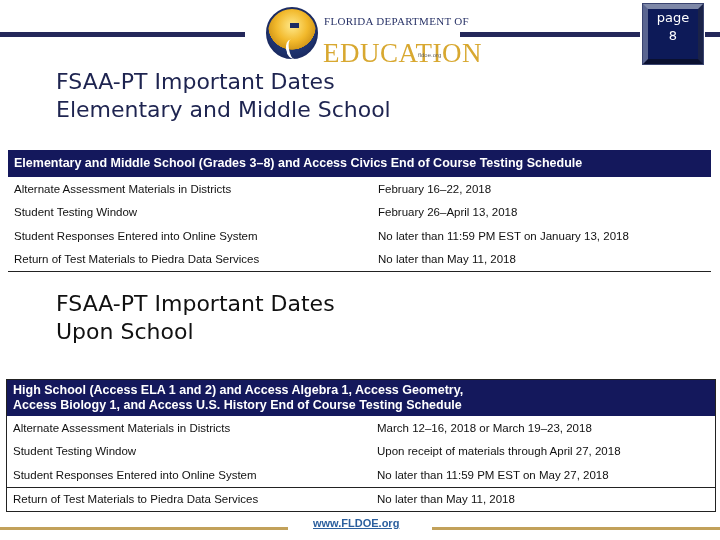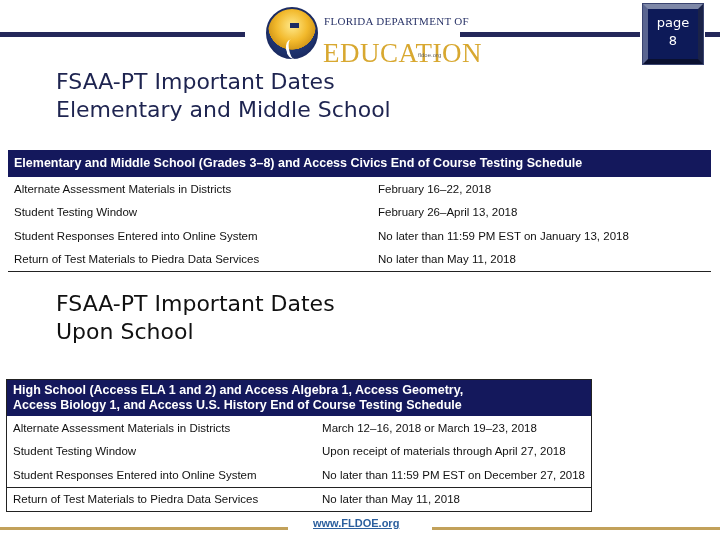--- a/index.html
+++ b/index.html
@@ -38,21 +38,21 @@
     font-size:6px; color:#666; white-space:nowrap;
   }
 
   .page-badge {
     position:absolute; left:643px; top:4px; width:60px; height:60px;
     background:#0d1a58; box-sizing:border-box;
     border-top:5px solid #7e88a8; border-left:5px solid #5a6590;
     border-right:5px solid #1a2248; border-bottom:5px solid #0a1030;
     outline:1px solid #3a4470;
     color:#ffffff; text-align:center; font-family:"DejaVu Sans", sans-serif;
-    font-size:13px; line-height:18px; padding-top:5px;
+    font-size:13px; line-height:18px; 
   }
 
   .heading {
     position:absolute; left:56px; font-family:"DejaVu Sans", sans-serif;
     font-size:22px; line-height:28px; font-weight:normal; margin:0;
   }
   .heading span { display:block; }
   .h1 { top:68px; color:#1e2450; }
   .h2 { top:290px; color:#111111; }
 
@@ -60,21 +60,21 @@
     position:absolute; border-collapse:collapse; font-family:"Liberation Sans", sans-serif;
     font-size:11.5px; color:#111;
   }
   table.sched th {
     background:#14185c; color:#fff; text-align:left; font-weight:bold;
     font-size:12.5px; padding:3px 6px; line-height:15px;
   }
   table.sched td { padding:0 6px; height:23.5px; white-space:nowrap; }
   .t1 { left:8px; top:150px; width:703px; border-bottom:1px solid #222; }
   .t1 th { height:21px; }
-  .t2 { left:6px; top:379px; width:586px; border:1px solid #222; }
+  .t2 { left:6px; top:379px; width:710px; border:1px solid #222; }
   .t2 th { height:30px; }
   .t2 tr.last td { border-top:1px solid #222; }
   .t2 td { height:25px; }
   .c1 { width:352px; }
 
   .footer-line { position:absolute; top:527px; height:3px; background:#c2a15a; }
   .fl-left { left:0; width:288px; }
   .fl-right { left:432px; width:288px; }
   .footer-link {
     position:absolute; left:313px; top:517px; font-family:"Liberation Sans", sans-serif;
@@ -148,21 +148,21 @@
   <tr>
     <td class="c1">Alternate Assessment Materials in Districts</td>
     <td>March 12–16, 2018 or March 19–23, 2018</td>
   </tr>
   <tr>
     <td class="c1">Student Testing Window</td>
     <td>Upon receipt of materials through April 27, 2018</td>
   </tr>
   <tr>
     <td class="c1">Student Responses Entered into Online System</td>
-    <td>No later than 11:59 PM EST on December 27, 2018</td>
+    <td>No later than 11:59 PM EST on May 27, 2018</td>
   </tr>
   <tr class="last">
     <td class="c1">Return of Test Materials to Piedra Data Services</td>
     <td>No later than May 11, 2018</td>
   </tr>
 </tbody>
   </table>
 
 <div class="footer-line fl-left"></div>
 <div class="footer-line fl-right"></div>

